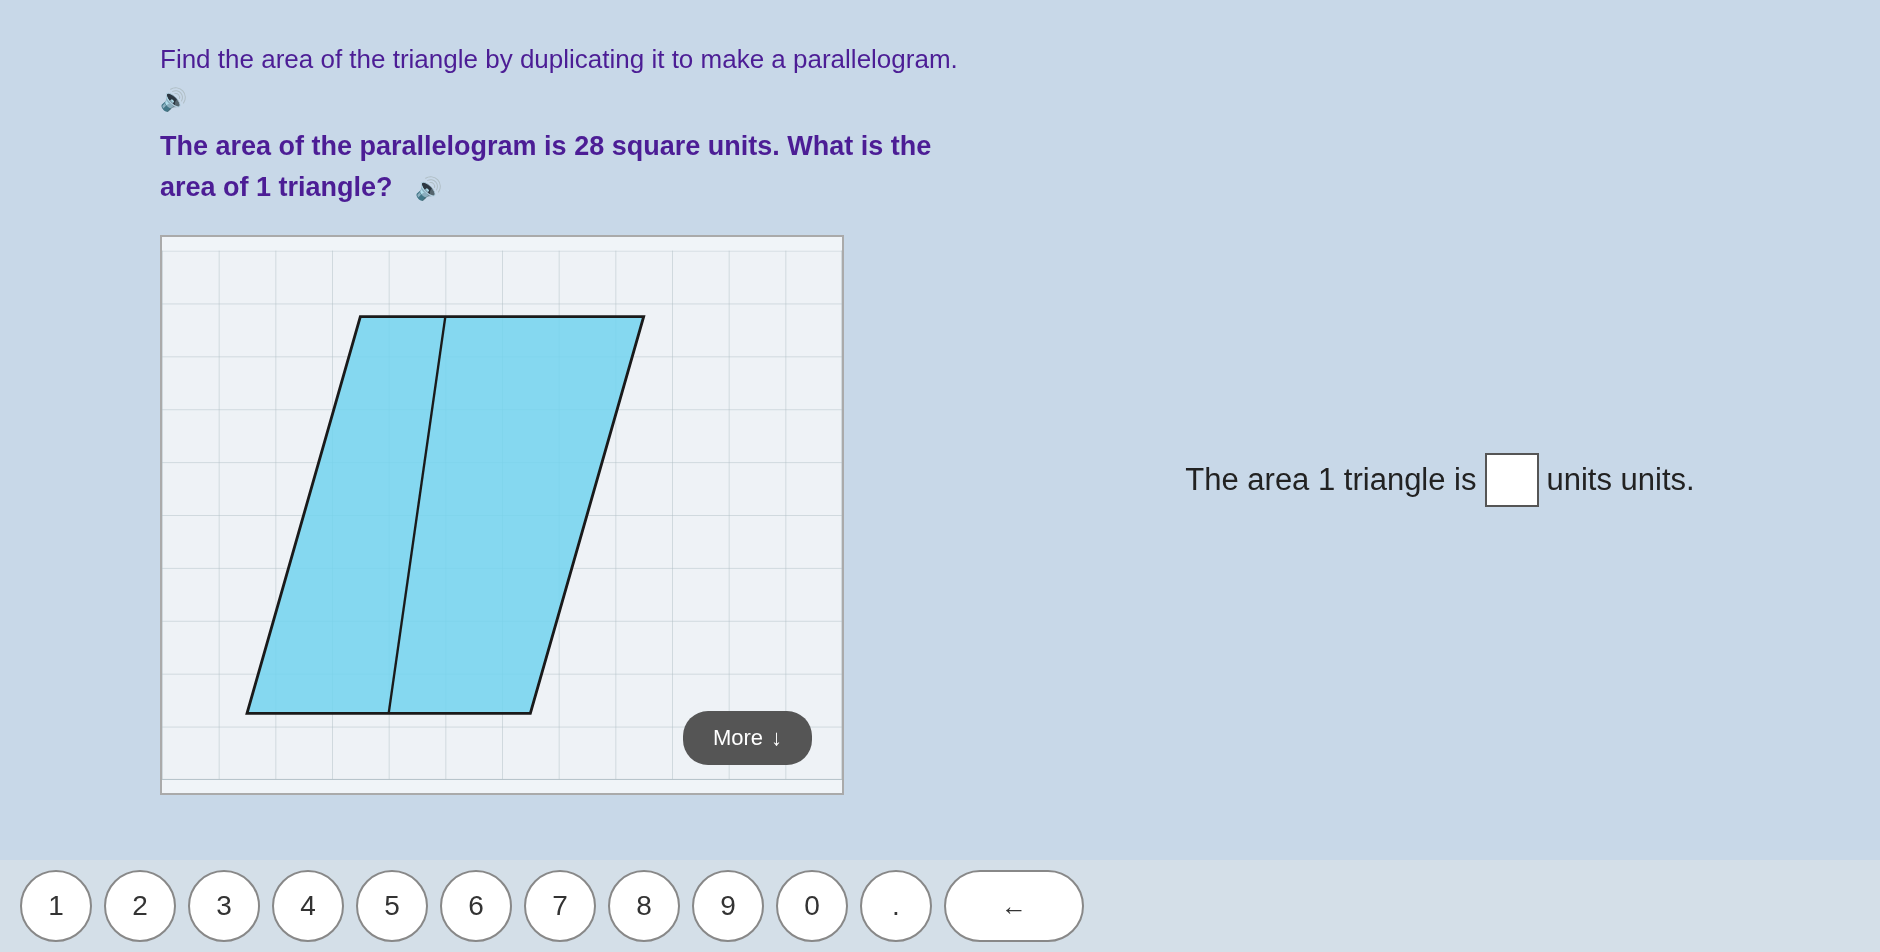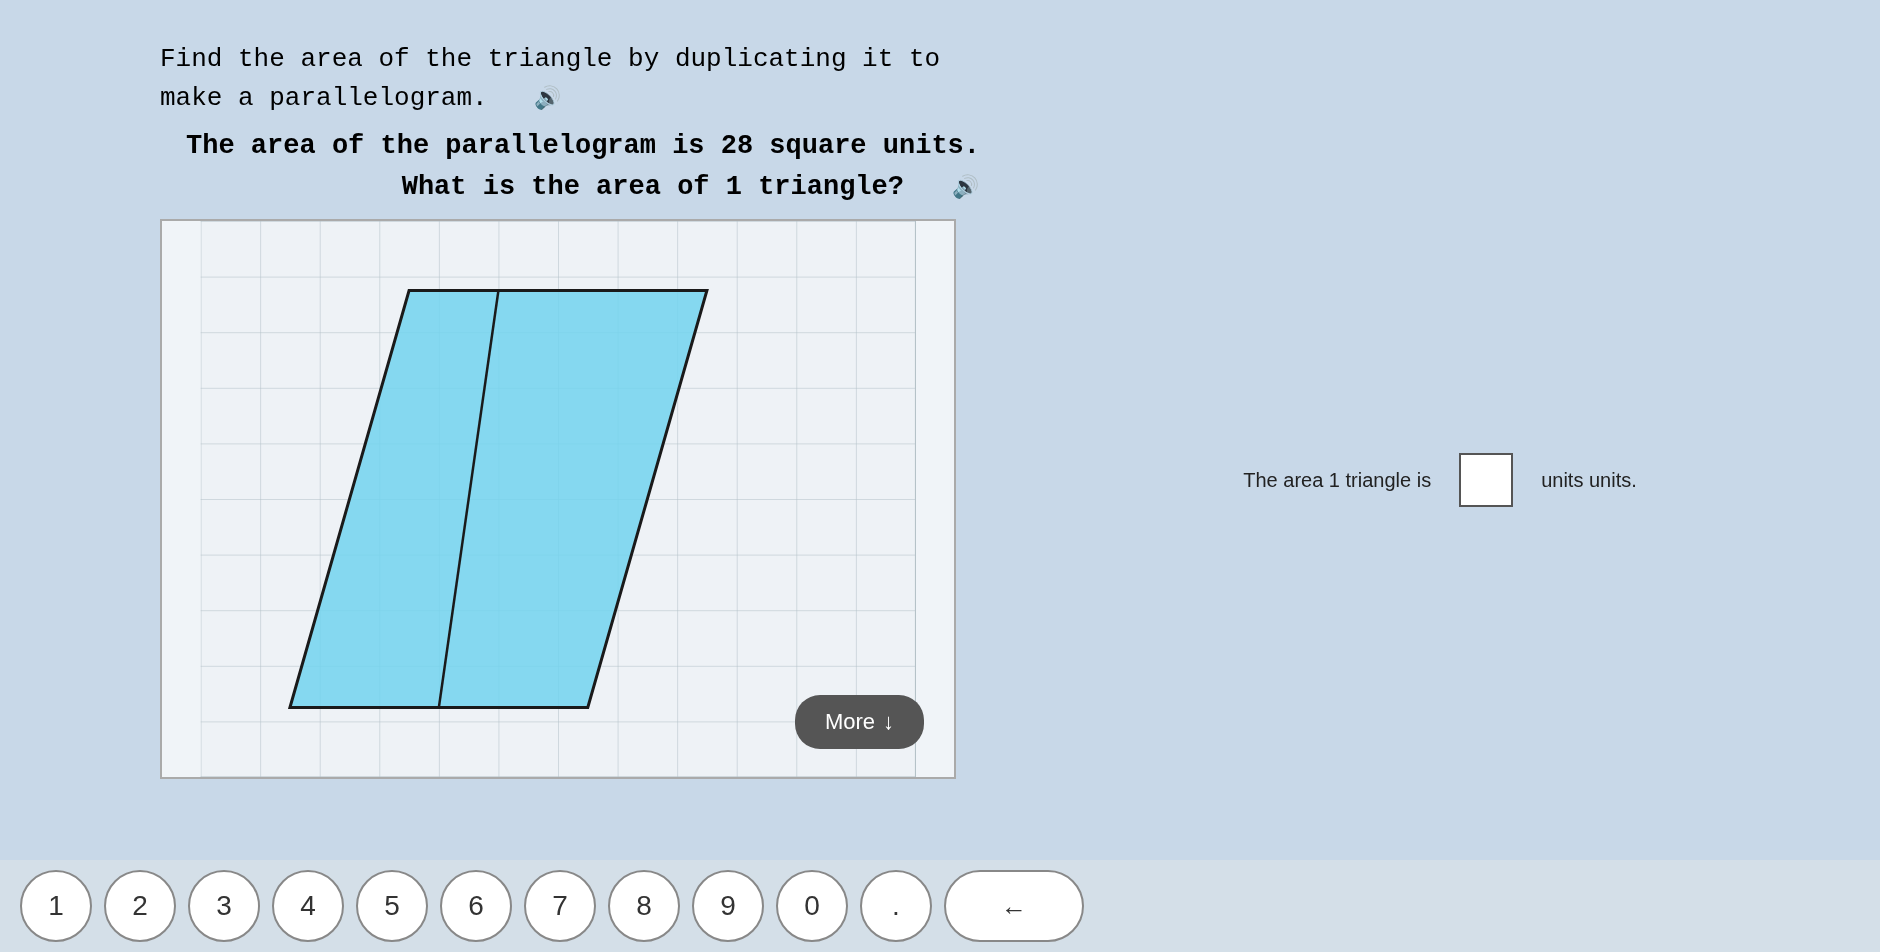--- a/index.html
+++ b/index.html
@@ -21,35 +21,33 @@
     }
 
     .left-section {
       flex: 0 0 820px;
       display: flex;
       flex-direction: column;
     }
 
     .instructions {
       font-size: 26px;
-      color: #000000;
+      color: #4c1d95;
       line-height: 1.5;
-      margin-bottom: 12px;
-      font-family: Liberation Mono, monospace;
+      margin-bottom: 28px;
     }
 
     .instructions .bold-line {
       font-weight: bold;
       font-size: 27px;
-      text-align: right;
     }
 
     .grid-container {
       position: relative;
-      width: 796px;
+      width: 684px;
       height: 560px;
       background: #f0f4f8;
       border: 2px solid #aaa;
     }
 
     .grid-svg {
       position: absolute;
       top: 0; left: 0;
       width: 100%;
       height: 100%;
@@ -75,25 +73,25 @@
     .right-section {
       flex: 1;
       display: flex;
       align-items: center;
       justify-content: center;
       padding-left: 60px;
       padding-top: 80px;
     }
 
     .answer-area {
-      font-size: 20px;
+      font-size: 31px;
       color: #222;
       display: flex;
       align-items: center;
-      gap: 28px;
+      gap: 8px;
       margin-left: 40px;
     }
 
     .answer-input-box {
       width: 54px;
       height: 54px;
       border: 2.5px solid #555;
       background: white;
       display: inline-block;
     }

